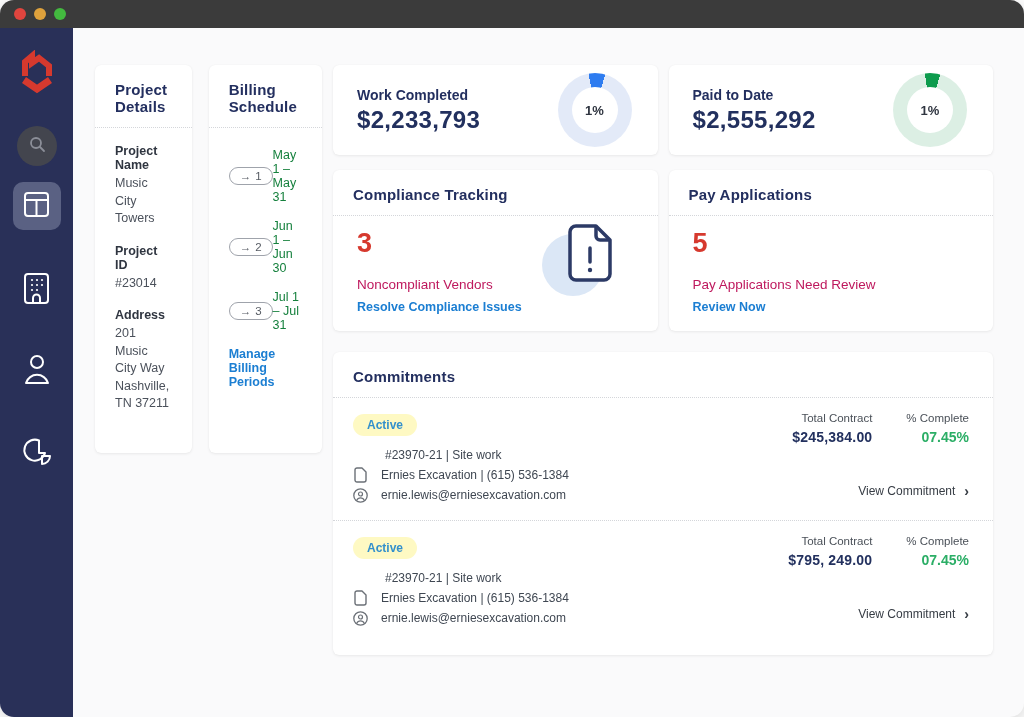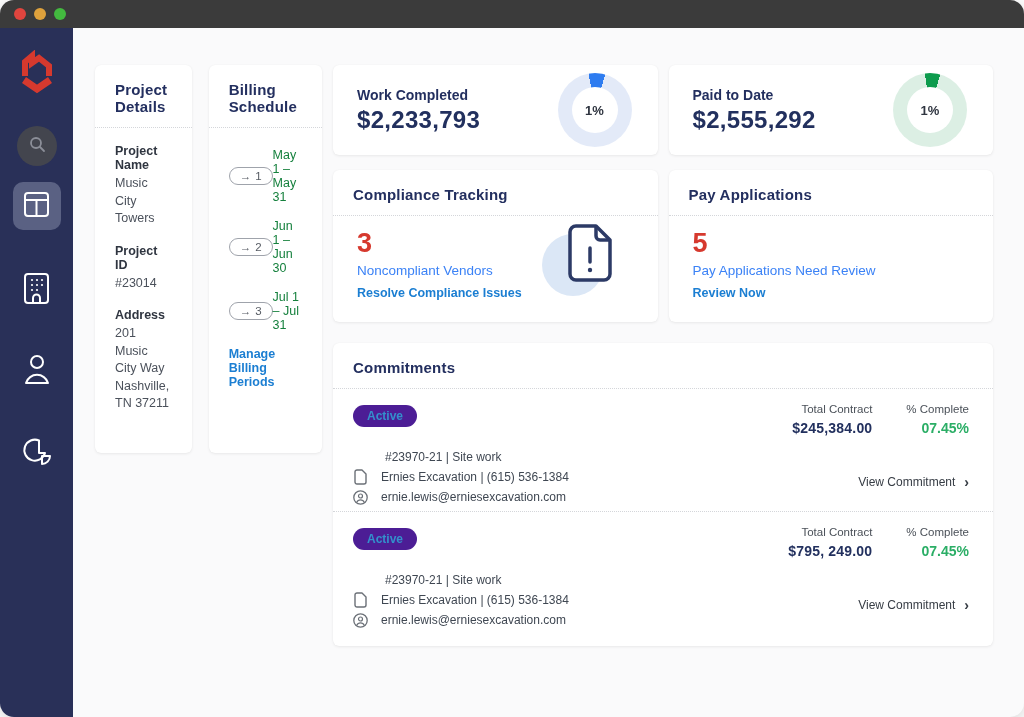--- a/index.html
+++ b/index.html
@@ -52,31 +52,31 @@
   .donut { width:74px; height:74px; border-radius:50%; display:flex; align-items:center; justify-content:center; }
   .donut.blue  { background:conic-gradient(from -10deg, #2e7cf0 0 26deg, #e3eaf8 26deg 360deg); }
   .donut.green { background:conic-gradient(from -8deg, #0d9b4d 0 24deg, #dcefe4 24deg 360deg); }
   .donut-hole { width:46px; height:46px; border-radius:50%; background:#fff; display:flex; align-items:center; justify-content:center; font-size:13px; font-weight:700; color:#2f3540; }
 
   
   .alerts-row { display:flex; gap:11px; margin-top:15px; }
   .alert-card { flex:1; min-height:152px; }
   .alert-body { padding:12px 24px 16px; position:relative; }
   .alert-count { font-size:27px; font-weight:800; color:#d6392e; }
-  .alert-label { font-size:13.5px; color:#3b82f6; margin-top:4px; }
+  .alert-label { font-size:13.5px; color:#be185d; margin-top:18px; }
   .alert-link { margin-top:8px; }
   .comp-icon-wrap { position:absolute; right:32px; top:4px; width:84px; height:86px; }
   .comp-circle { position:absolute; left:0; top:14px; width:62px; height:62px; border-radius:50%; background:#dbe7f6; }
   .comp-doc { position:absolute; left:22px; top:2px; }
 
   
   .commit-card { margin-top:21px; }
   .commit-row { position:relative; height:122px; padding:16px 24px 0 20px; }
-  .badge { display:inline-block; background:#4c1d95; color:#3390cc; font-size:12px; font-weight:700; padding:4px 14px; border-radius:999px; cursor:pointer; }
-  .c-lines { margin-top:20px; }
+  .badge { display:inline-block; background:#fef9c3; color:#3390cc; font-size:12px; font-weight:700; padding:4px 14px; border-radius:999px; cursor:pointer; }
+  .c-lines { margin-top:9px; }
   .c-line { display:flex; align-items:center; height:20px; font-size:12px; color:#3f4752; }
   .c-line .ind { padding-left:32px; }
   .c-ico { width:15px; display:flex; justify-content:center; margin-right:13px; }
   .c-stats { position:absolute; top:14px; right:24px; display:flex; gap:34px; }
   .c-stat { text-align:right; }
   .c-stat-label { font-size:11.5px; color:#4a5058; }
   .c-total { margin-top:5px; font-size:14px; font-weight:800; color:#22305e; letter-spacing:.2px; }
   .c-pct { margin-top:5px; font-size:14px; font-weight:800; color:#2bae66; }
   .c-view { position:absolute; top:86px; right:24px; font-size:12px; color:#363c44; cursor:pointer; display:flex; align-items:center; gap:9px; }
   .c-view .chev { font-size:14px; color:#363c44; font-weight:700; line-height:1; }

